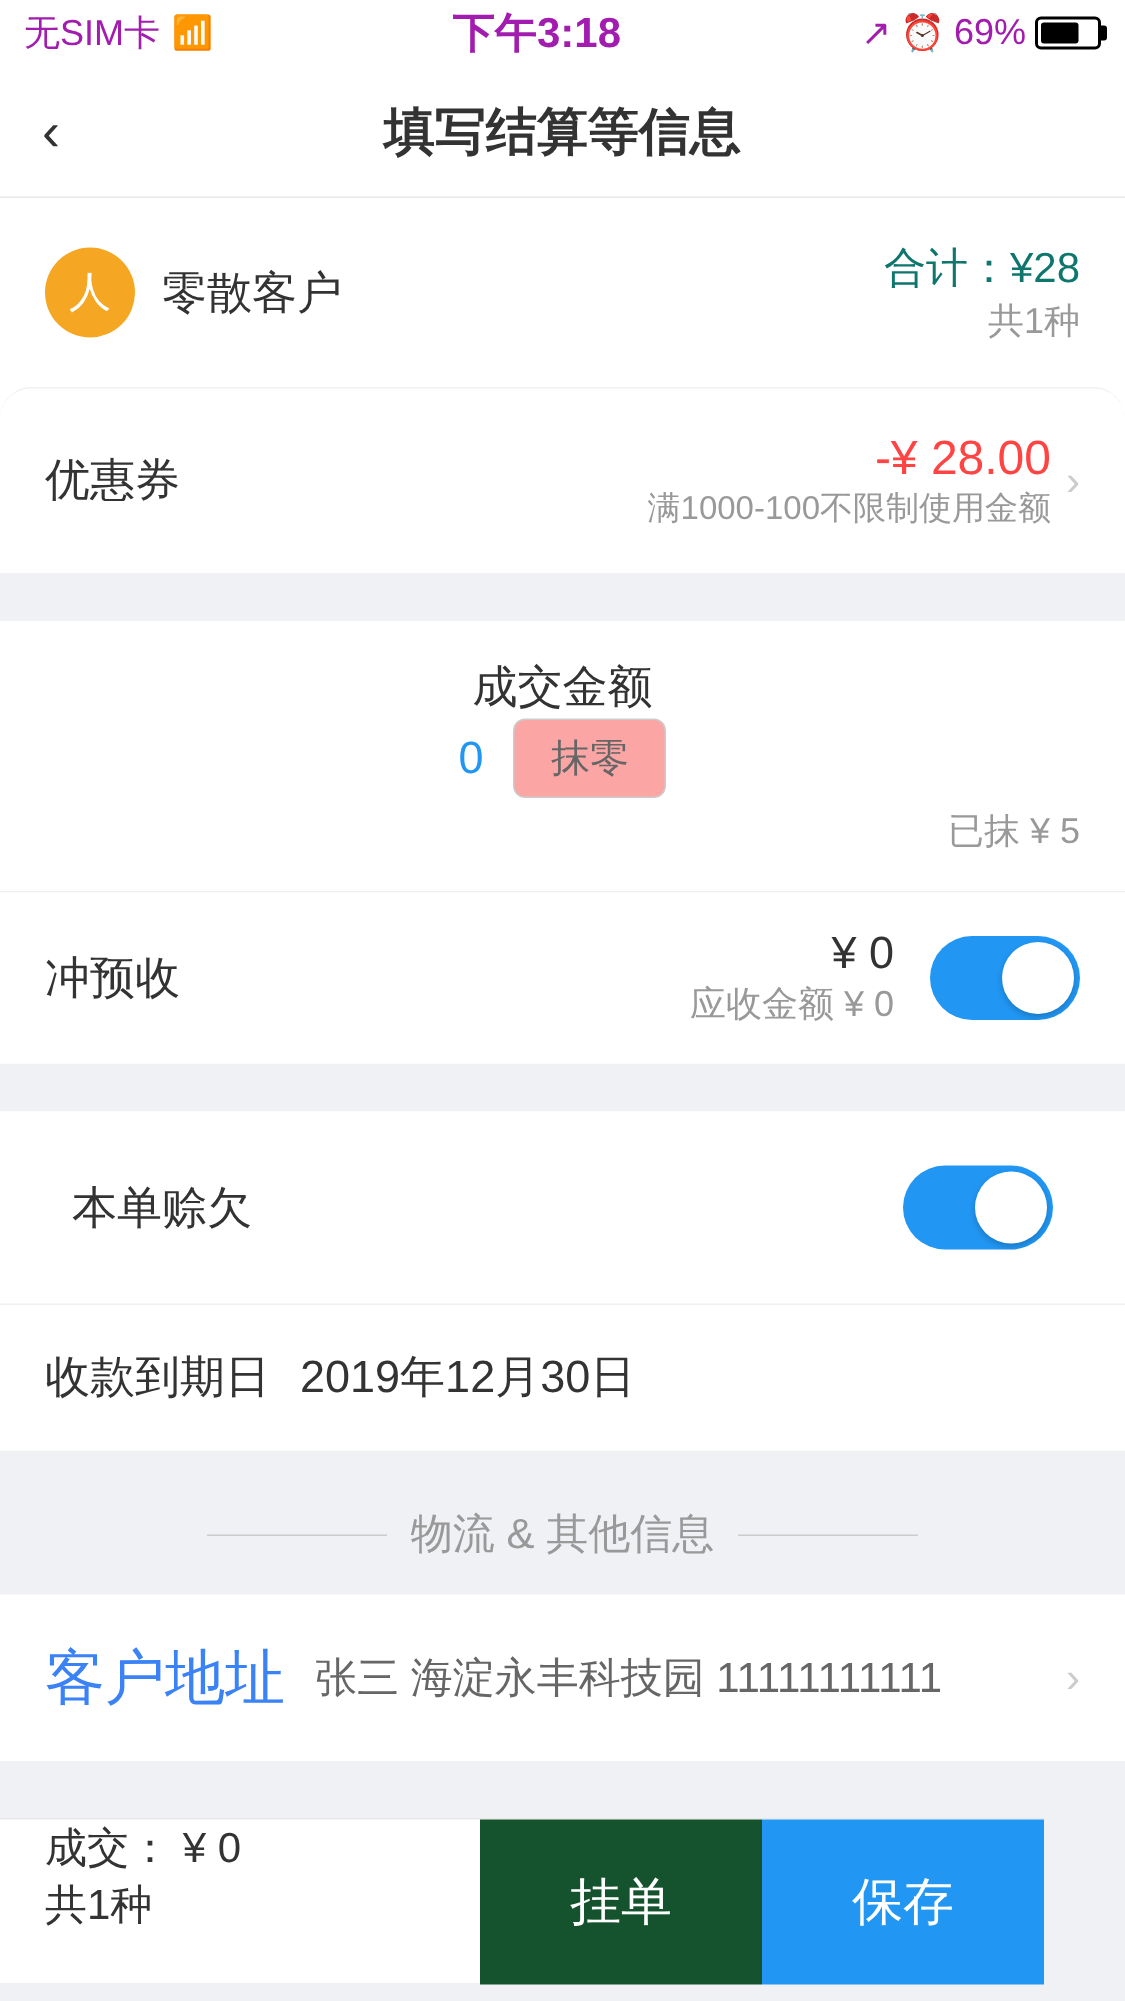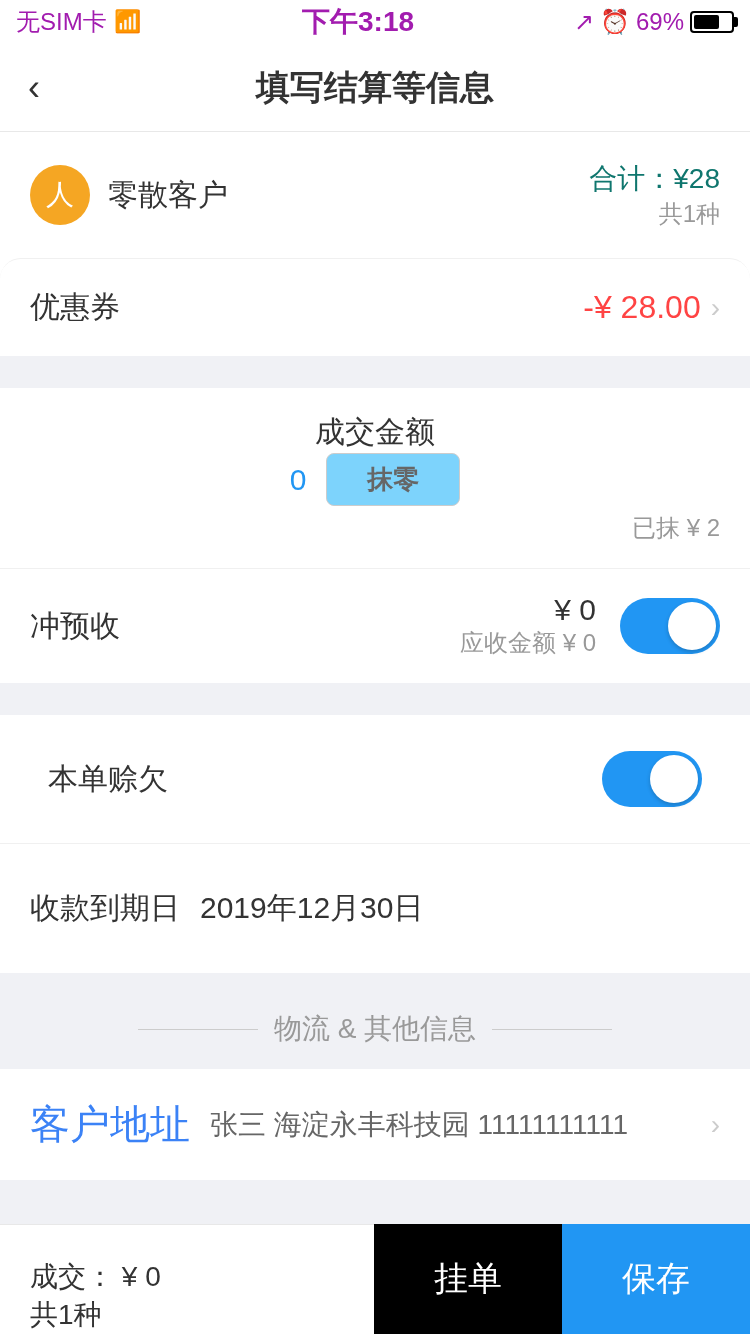--- a/index.html
+++ b/index.html
@@ -117,26 +117,25 @@
       align-items: center;
       justify-content: flex-end;
       flex-direction: column;
     }
     .deal-label { font-size: 30px; color: #333; }
     .deal-right { display: flex; align-items: center; gap: 20px; }
     .deal-value { font-size: 30px; color: #2196f3; font-weight: 500; }
     .round-btn {
       border: 1.5px solid #ccc;
       border-radius: 8px;
-      padding: 8px 40px;
+      padding: 8px 24px;
       font-size: 26px;
       color: #666;
-      background: #7dd3fc;
-      cursor: pointer;
-      font-weight: bold;
+      background: #fca5a5;
+      cursor: pointer;
     }
     .deal-sub { font-size: 24px; color: #999; text-align: right; margin-top: 6px; }
 
     
     .prereceive-row {
       background: #fff;
       padding: 24px 30px;
       display: flex;
       align-items: center;
       justify-content: space-between;
@@ -165,21 +164,21 @@
       display: flex;
       align-items: center;
       justify-content: space-between;
       margin-bottom: 0;
     }
     .credit-label { font-size: 30px; color: #333; }
 
     
     .due-date-row {
       background: #fff;
-      padding: 44px 30px;
+      padding: 28px 30px;
       border-top: 1px solid #f0f0f0;
       display: flex;
       align-items: flex-start;
       gap: 20px;
     }
     .due-date-label { font-size: 30px; color: #333; }
     .due-date-value { font-size: 30px; color: #333; }
 
     
     .logistics-header {
@@ -209,36 +208,36 @@
 
     
     .empty-space {
       height: 180px;
       background: #f0f1f5;
     }
 
     
     .bottom-bar {
       position: fixed;
-      bottom: 0;
-      width: 750px;
+      bottom: 12px;
+      width: 696px;
       height: 110px;
       background: #fff;
       display: flex;
-      align-items: flex-end;
+      align-items: flex-start;
       border-top: 1px solid #e8e8e8;
     }
     .bottom-deal-info {
       flex: 1;
       padding: 0 30px;
     }
     .btn-hold {
       width: 188px;
       height: 110px;
-      background: #000000;
+      background: #14532d;
       display: flex;
       align-items: center;
       justify-content: center;
       font-size: 34px;
       color: #fff;
       font-weight: 500;
       cursor: pointer;
     }
     .btn-save {
       width: 188px;
@@ -291,38 +290,39 @@
       <div class="total-amount">合计：¥28</div>
       <div class="total-count">共1种</div>
     </div>
   </div>
 
   <div class="coupon-row">
     <span class="coupon-label">优惠券</span>
     <div class="coupon-right">
       <div>
         <div class="coupon-amount">-¥ 28.00</div>
+        <div class="coupon-desc">满1000-100不限制使用金额</div>
       </div>
       <span class="chevron">›</span>
     </div>
   </div>
 </div>
 
 <div class="section-divider"></div>
 
 <div class="section">
   <div class="deal-row">
     <div class="deal-row-top">
       <span class="deal-label">成交金额</span>
       <div class="deal-right">
         <span class="deal-value">0</span>
         <button class="round-btn">抹零</button>
       </div>
     </div>
-    <div class="deal-sub">已抹  ¥ 2</div>
+    <div class="deal-sub">已抹  ¥ 5</div>
   </div>
 
   <div class="prereceive-row">
     <span class="prereceive-label">冲预收</span>
     <div class="prereceive-right">
       <div class="prereceive-amount-block">
         <div class="prereceive-amount">¥ 0</div>
         <div class="prereceive-sub">应收金额 ¥ 0</div>
       </div>
       <div class="toggle">

